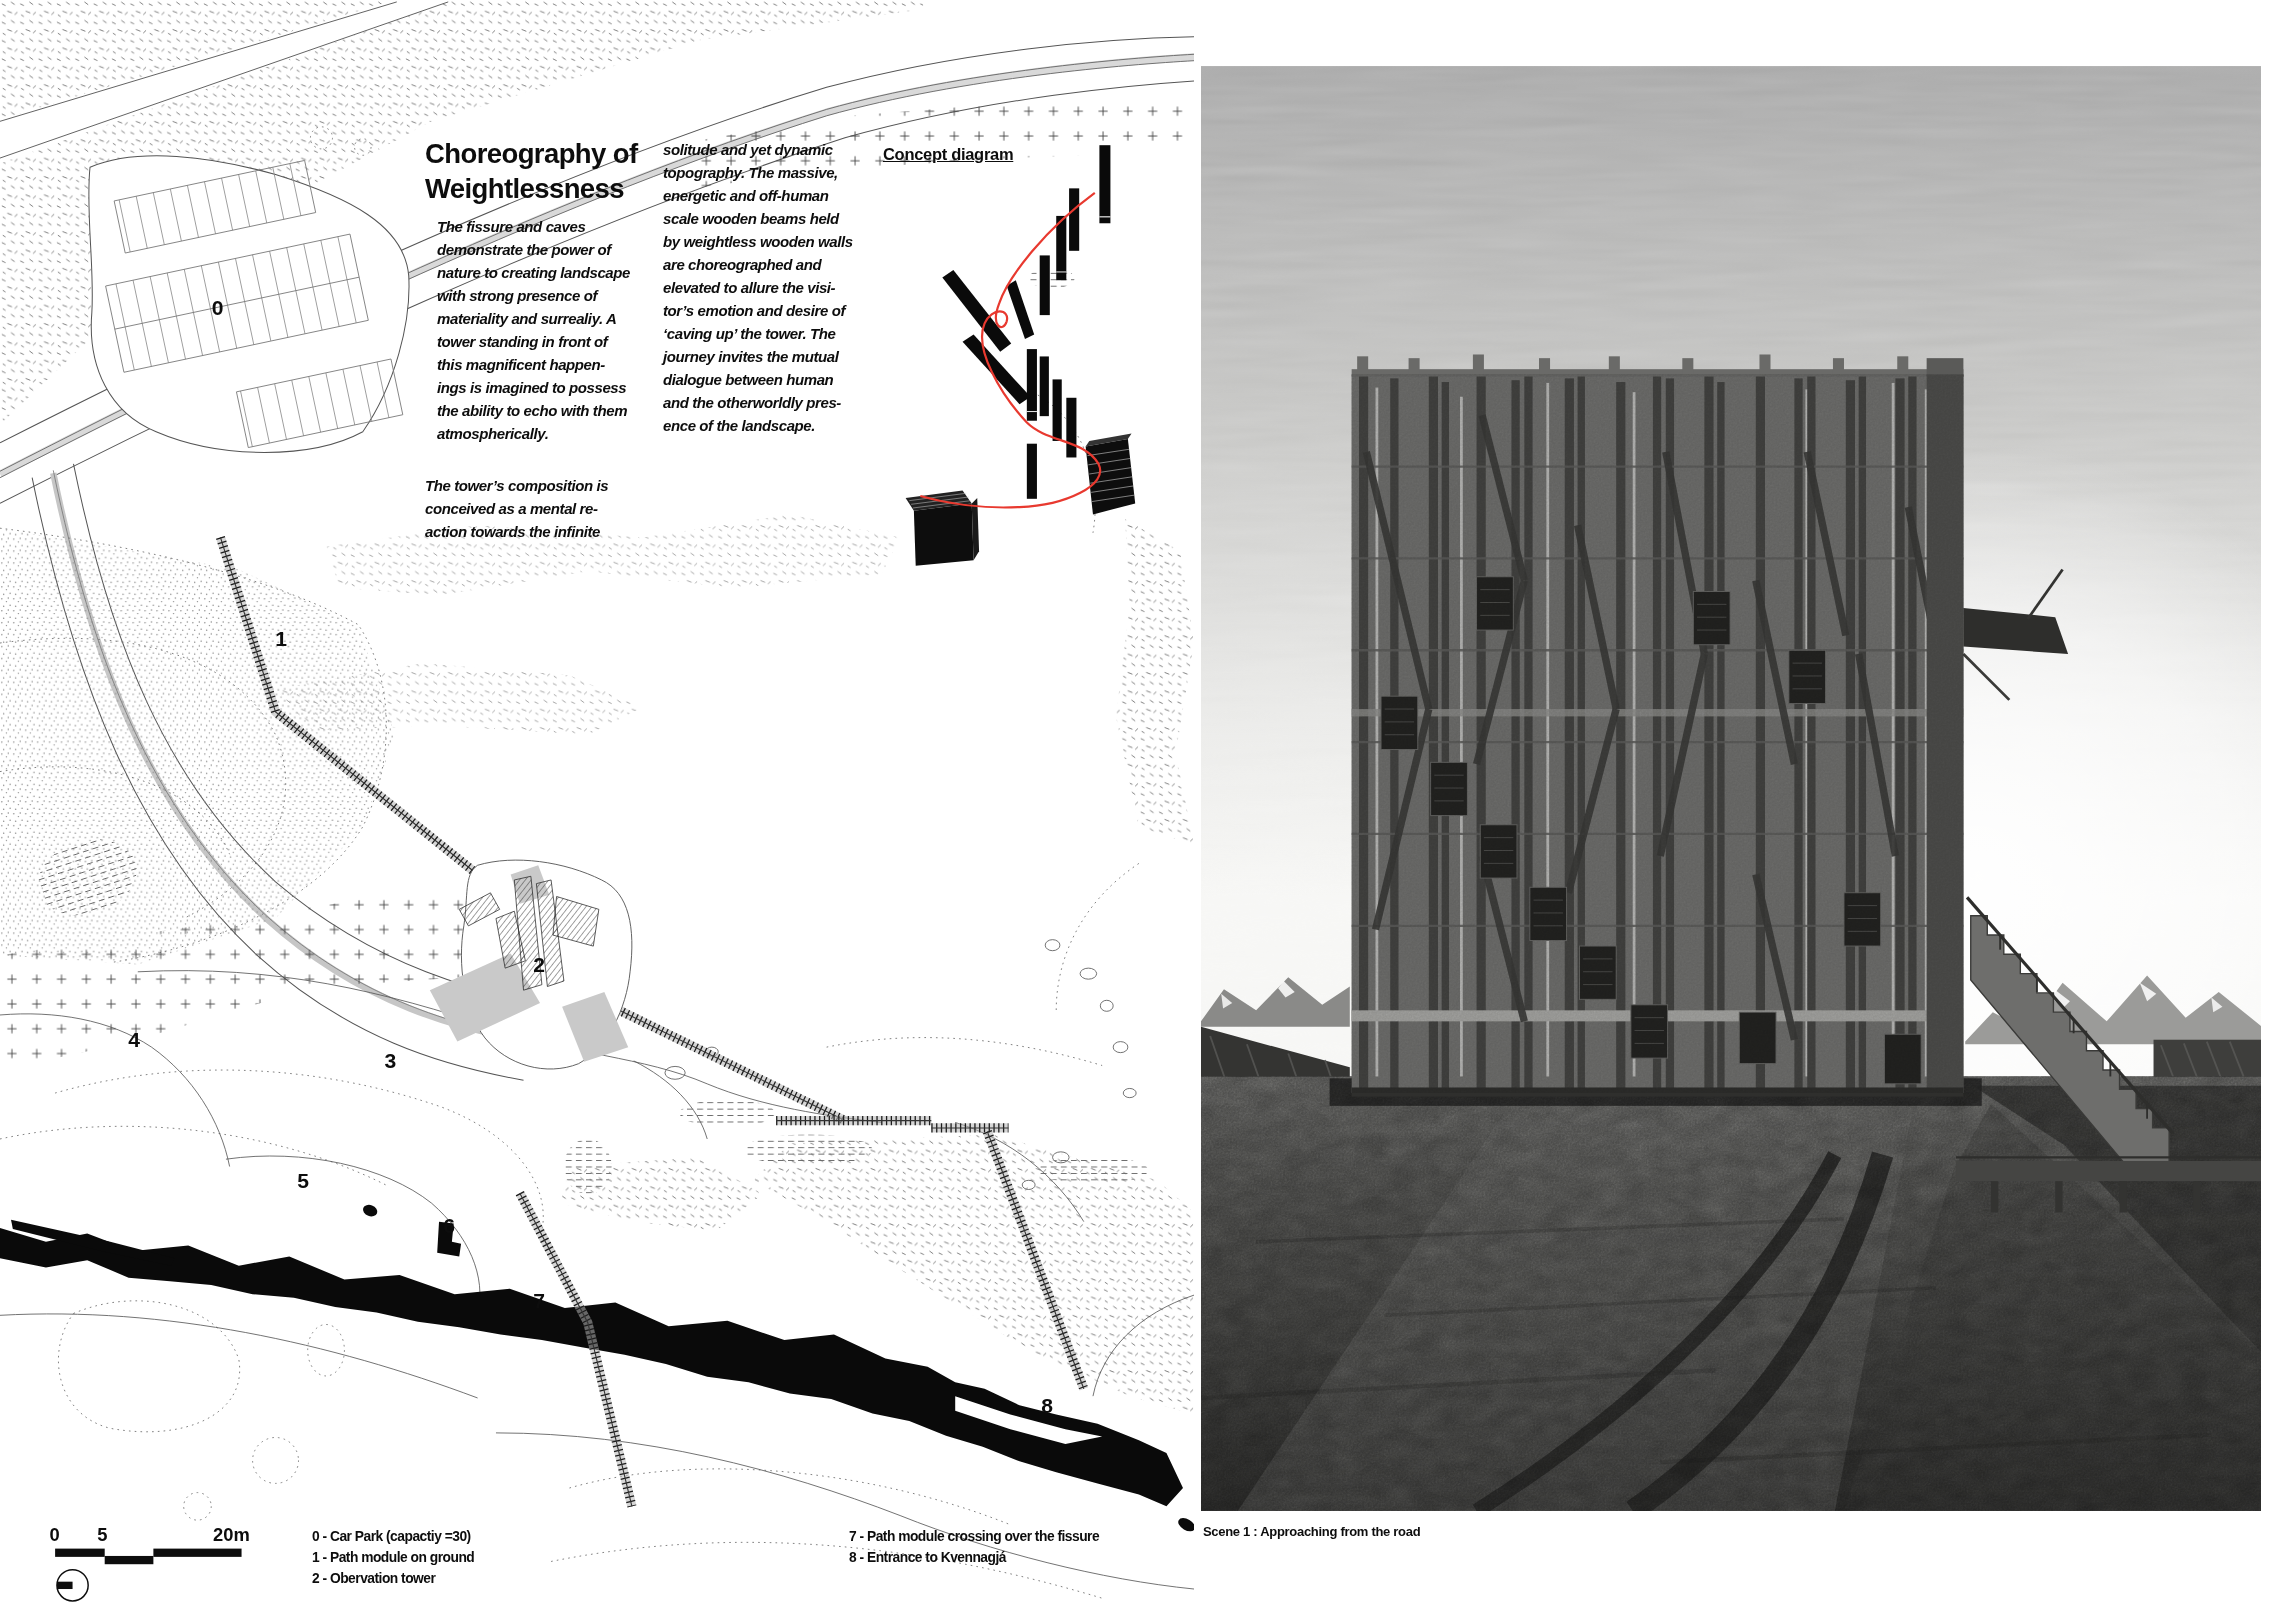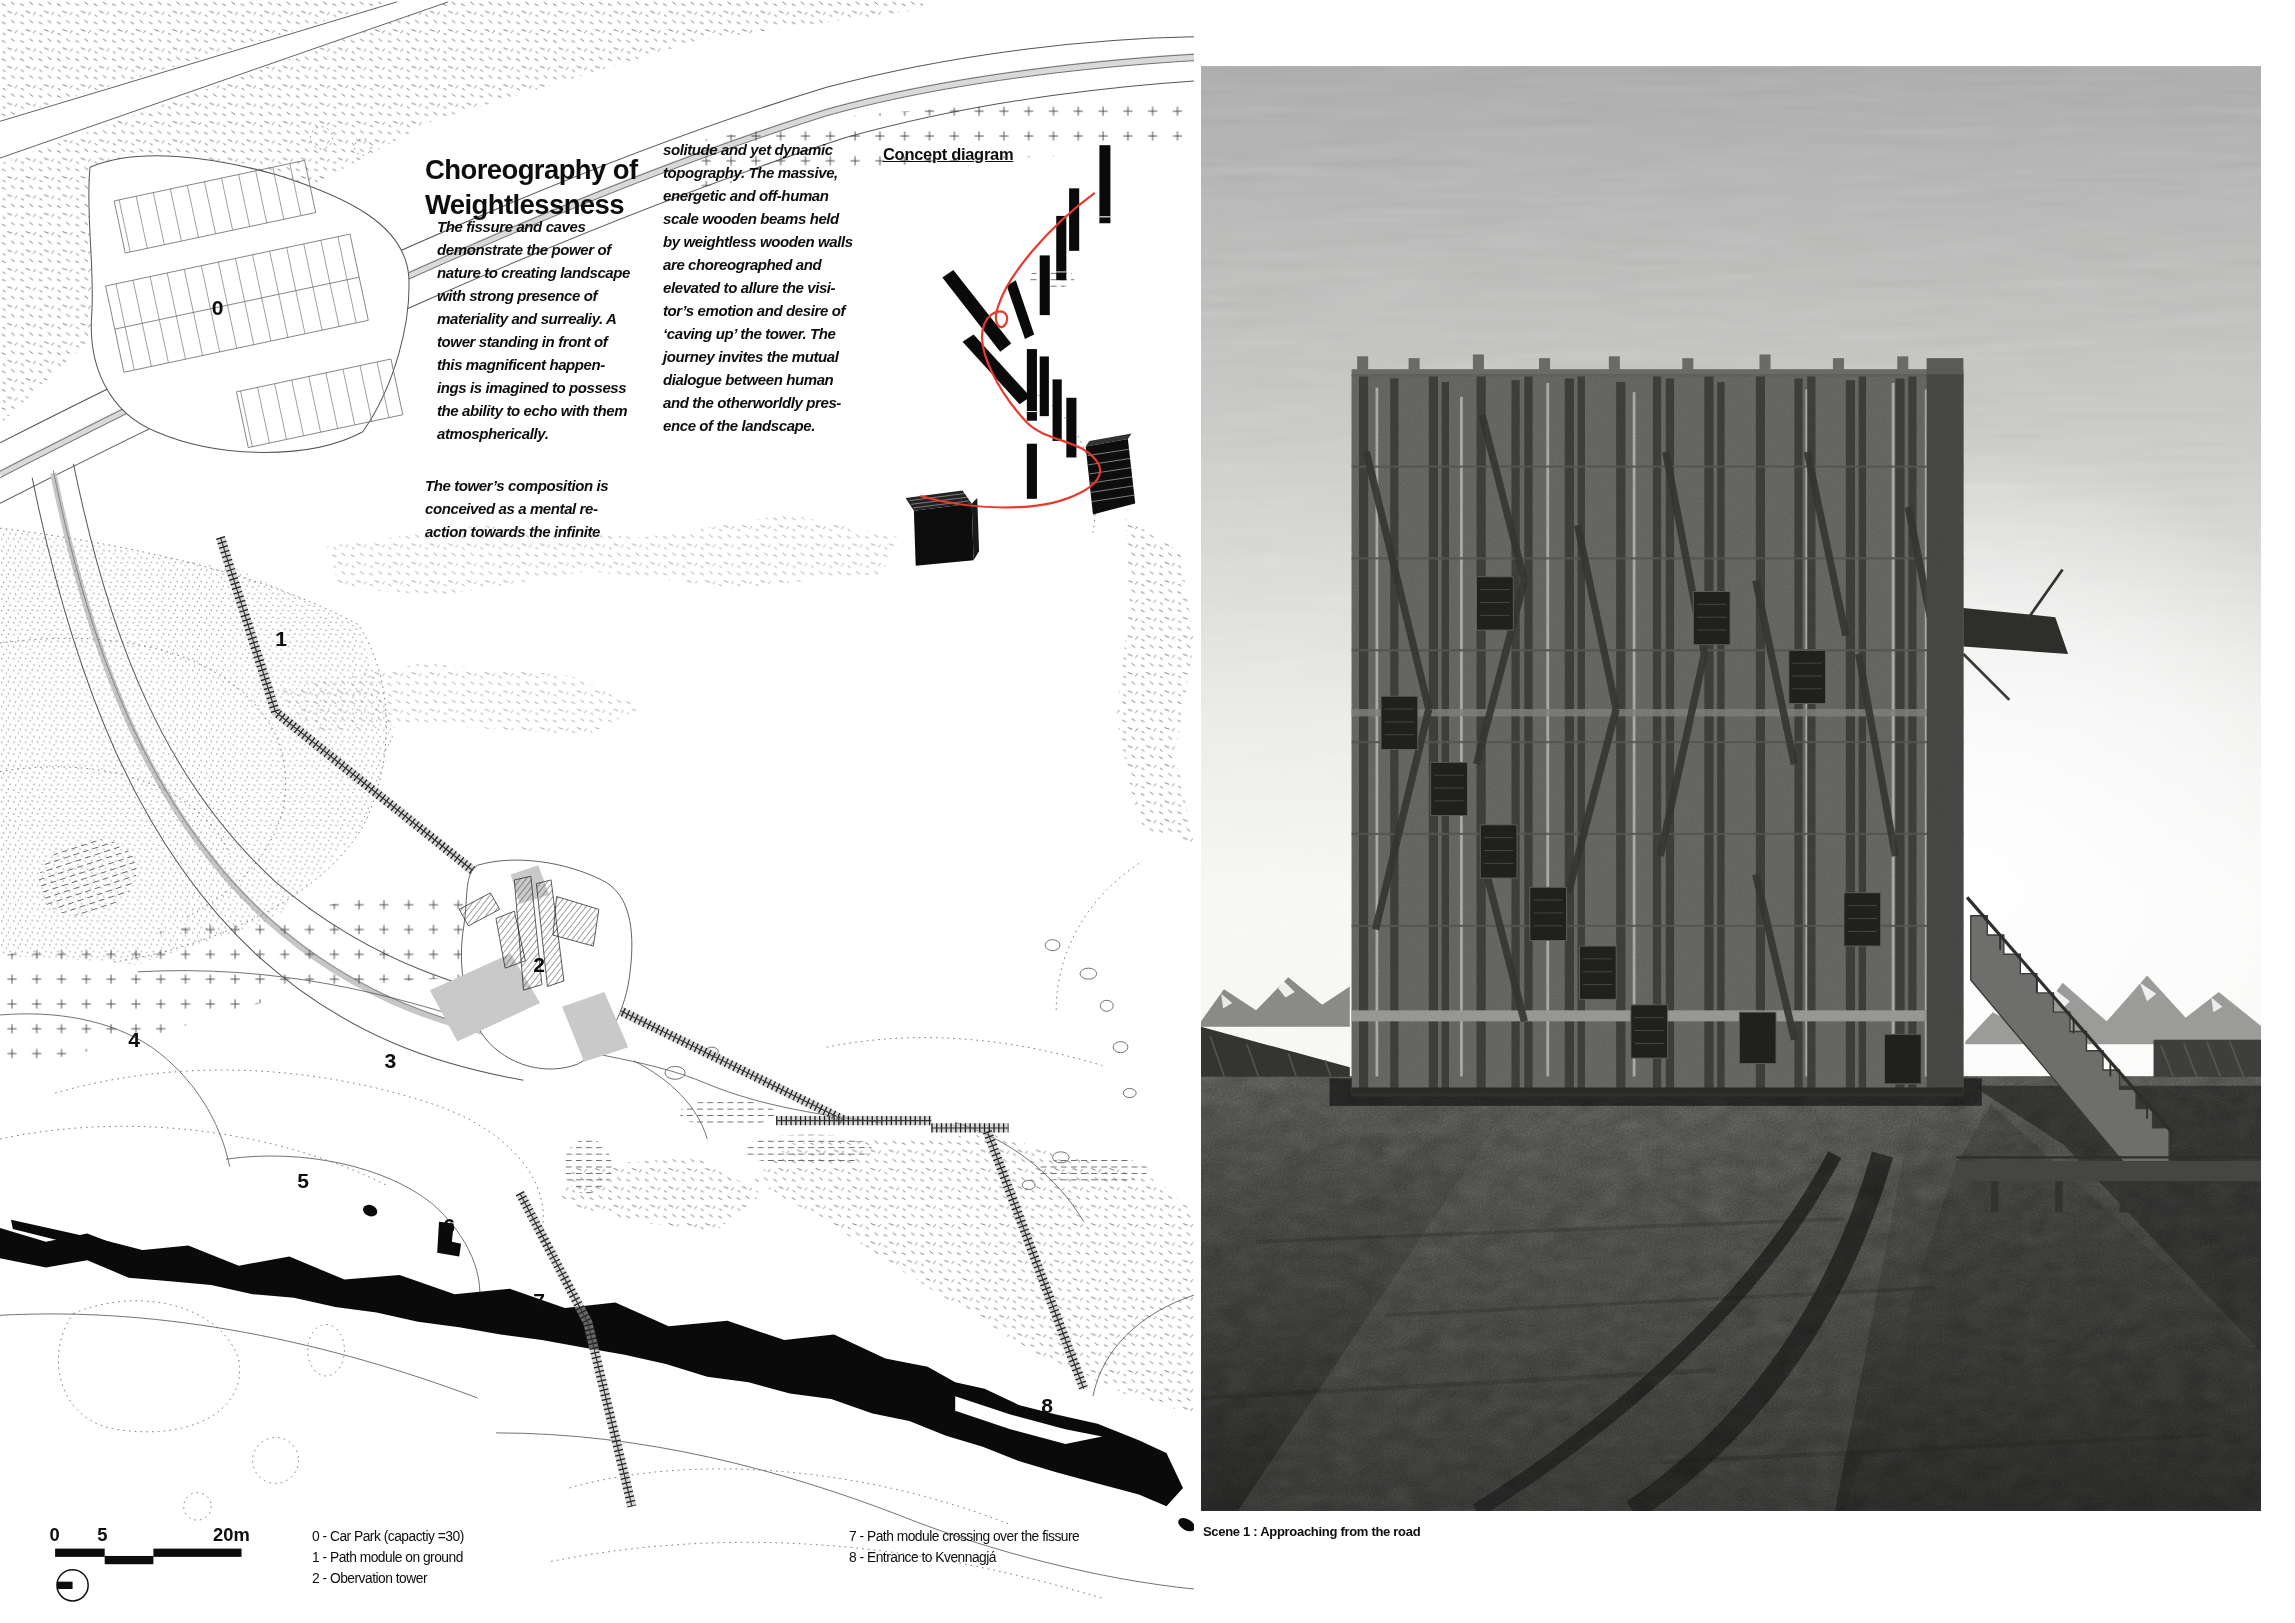--- a/index.html
+++ b/index.html
@@ -2,21 +2,21 @@
 <html style="font-size:14.7px"><head>
 <meta charset="utf-8">
 <style>
   html,body{margin:0;padding:0;background:#ffffff;}
   .sheet{position:relative;width:2296px;height:1624px;background:#ffffff;overflow:hidden;
          font-family:"Liberation Sans", sans-serif;color:#0d0d0d;}
   .abs{position:absolute;}
   .h1{font-size:27.5px;font-weight:700;line-height:35px;letter-spacing:-0.6px;}
   .bodytxt{font-size:15px;font-weight:700;line-height:23px;letter-spacing:-0.4px;font-style:italic;}
   .concept-h{font-size:16.5px;font-weight:700;text-decoration:underline;letter-spacing:-0.3px;}
-  .legend-col{font-size:13.8px;font-weight:400;line-height:21px;letter-spacing:-0.5px;white-space:nowrap;}
+  .legend-col{font-size:13.8px;font-weight:700;line-height:21px;letter-spacing:-0.5px;white-space:nowrap;}
   .caption{font-size:13px;font-weight:700;letter-spacing:-0.3px;}
   svg text.planlbl{font-family:"Liberation Sans",sans-serif;font-size:23px;font-weight:700;fill:#0d0d0d;}
   svg text.scalelbl{font-family:"Liberation Sans",sans-serif;font-size:20px;font-weight:700;fill:#0d0d0d;}
   .mod-bg{fill:none;stroke:#b5b5b5;stroke-width:10;opacity:.55;}
   .mod-rungs{fill:none;stroke:#1c1c1c;stroke-width:10;stroke-dasharray:1.4,3.8;}
   .mod-rail{fill:none;stroke:#333;stroke-width:1.2;}
   .contour-dot{fill:none;stroke:#777;stroke-width:1;stroke-dasharray:1.8,4.5;}
   .contour-solid{fill:none;stroke:#555;stroke-width:0.9;}
 </style>
 </head>
@@ -273,21 +273,21 @@
       <rect x="60" y="1686" width="54" height="9" fill="#0d0d0d"></rect>
       <rect x="114" y="1694" width="53" height="9" fill="#0d0d0d"></rect>
       <rect x="167" y="1686" width="96" height="9" fill="#0d0d0d"></rect>
     </g>
     <g>
       <circle cx="79" cy="1726" r="17" fill="none" stroke="#0d0d0d" stroke-width="1.6"></circle>
       <rect x="62" y="1722" width="17" height="8" fill="#0d0d0d"></rect>
     </g>
   </svg>
 
-  <div class="abs h1" style="left:425px;top:152px;width:257px">Choreography of<br>Weightlessness</div>
+  <div class="abs h1" style="left:425px;top:136px;width:257px">Choreography of<br>Weightlessness</div>
   <div class="abs bodytxt" style="left:437px;top:215px;width:239px">The fissure and caves<br>demonstrate the power of<br>nature to creating landscape<br>with strong presence of<br>materiality and surrealiy. A<br>tower standing in front of<br>this magnificent happen-<br>ings is imagined to possess<br>the ability to echo with them<br>atmospherically.</div>
   <div class="abs bodytxt" style="left:425px;top:474px;width:239px">The tower’s composition is<br>conceived as a mental re-<br>action towards the infinite</div>
   <div class="abs bodytxt" style="left:663px;top:138px;width:239px">solitude and yet dynamic<br>topography. The massive,<br>energetic and off-human<br>scale wooden beams held<br>by weightless wooden walls<br>are choreographed and<br>elevated to allure the visi-<br>tor’s emotion and desire of<br>‘caving up’ the tower. The<br>journey invites the mutual<br>dialogue between human<br>and the otherworldly pres-<br>ence of the landscape.</div>
   <div class="abs concept-h" style="left:883px;top:145px">Concept diagram</div>
 
   <div class="abs legend-col" style="left:312px;top:1526px">0 - Car Park (capactiy =30)<br>1 - Path module on ground<br>2 - Obervation tower</div>
   <div class="abs legend-col" style="left:849px;top:1526px">7 - Path module crossing over the fissure<br>8 - Entrance to Kvennagjá</div>
 
   <svg class="abs" style="left:1201px;top:66px" width="1060" height="1445" viewBox="0 0 1154 1573">
     <defs>

